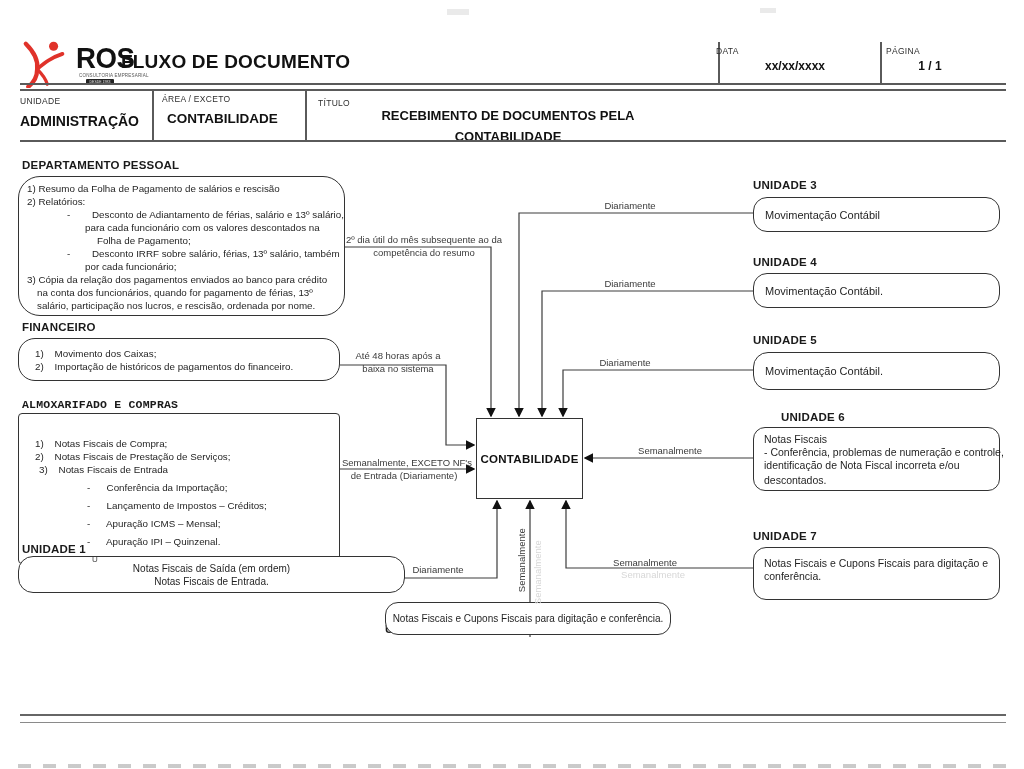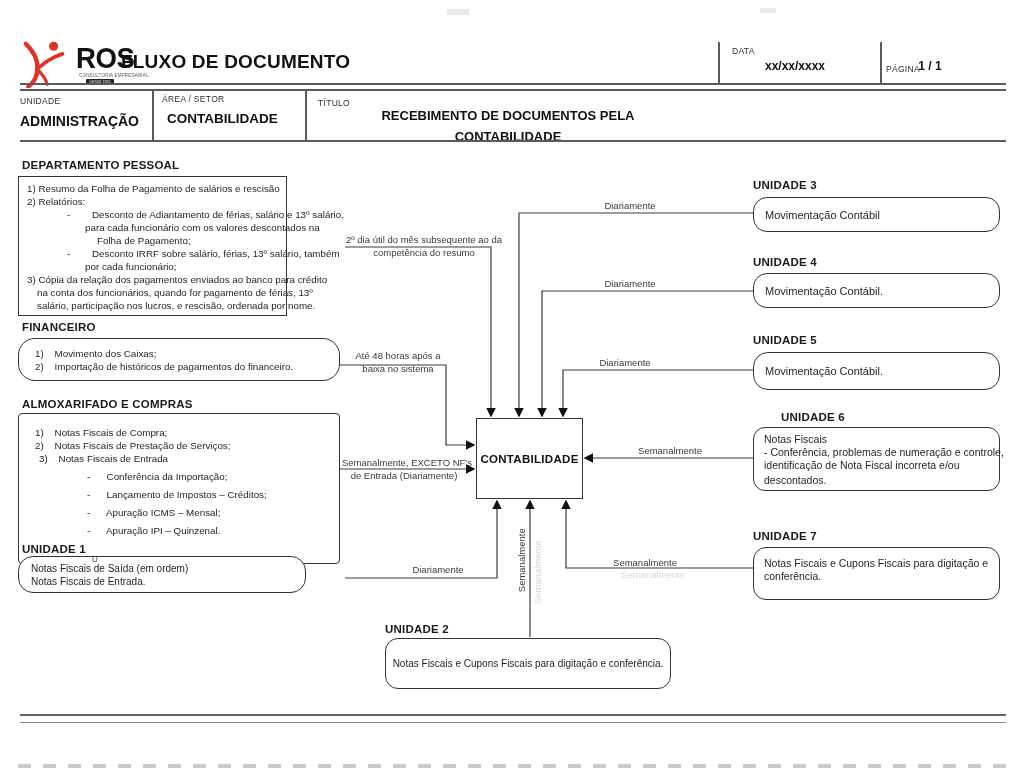--- a/index.html
+++ b/index.html
@@ -66,83 +66,83 @@
     </g>
   </svg>
   <div class="logo-ros">ROS</div>
   <div class="logo-sub">CONSULTORIA EMPRESARIAL</div>
   <div class="logo-badge">DESDE 1983</div>
 
   <div class="hdr-value" style="left:121px;top:51px;font-size:19px;letter-spacing:.2px;">FLUXO DE DOCUMENTO</div>
 
   <div class="vline" style="left:718px;top:42px;width:1.5px;height:41px;"></div>
   <div class="vline" style="left:880px;top:42px;width:1.5px;height:41px;"></div>
-  <div class="hdr-label" style="left:732px;top:46px;">DATA</div>
+  <div class="hdr-label" style="left:716px;top:46px;">DATA</div>
   <div class="hdr-value" style="left:730px;top:59px;width:130px;text-align:center;font-size:12px;">xx/xx/xxxx</div>
-  <div class="hdr-label" style="left:886px;top:64px;">PÁGINA</div>
+  <div class="hdr-label" style="left:886px;top:46px;">PÁGINA</div>
   <div class="hdr-value" style="left:890px;top:59px;width:80px;text-align:center;font-size:12px;">1 / 1</div>
 
   <div class="hline" style="left:20px;top:83px;width:986px;height:2px;"></div>
   <div class="hline" style="left:20px;top:89px;width:986px;height:2px;"></div>
 
   <div class="hdr-label" style="left:20px;top:96px;">UNIDADE</div>
   <div class="hdr-value" style="left:20px;top:113px;font-size:14px;">ADMINISTRAÇÃO</div>
   <div class="vline" style="left:152px;top:91px;width:1.5px;height:50px;"></div>
-  <div class="hdr-label" style="left:162px;top:94px;">ÁREA / SETOR</div>
+  <div class="hdr-label" style="left:162px;top:94px;">ÁREA / EXCETO</div>
   <div class="hdr-value" style="left:167px;top:111px;font-size:13.5px;">CONTABILIDADE</div>
   <div class="vline" style="left:305px;top:91px;width:1.5px;height:50px;"></div>
   <div class="hdr-label" style="left:318px;top:98px;">TÍTULO</div>
   <div class="abs" style="left:305px;top:105px;width:406px;text-align:center;font-weight:bold;font-size:13px;line-height:21px;color:#111;">
     <div>RECEBIMENTO DE DOCUMENTOS PELA</div>
     <div>CONTABILIDADE</div>
   </div>
   <div class="hline" style="left:20px;top:140px;width:986px;height:1.5px;"></div>
 
   <div class="sec-title" style="left:22px;top:159px;">DEPARTAMENTO PESSOAL</div>
-  <div class="rbox" style="left:18px;top:176px;width:269px;height:140px;padding:5px 8px;border-radius:0;">
+  <div class="rbox" style="left:18px;top:176px;width:327px;height:140px;padding:5px 8px;border-radius:22px;">
       <div class="bx-line">1) Resumo da Folha de Pagamento de salários e rescisão</div>
       <div class="bx-line">2) Relatórios:</div>
       <div class="bx-line" style="margin-left: 40px;">-        Desconto de Adiantamento de férias, salário e 13º salário,</div>
       <div class="bx-line" style="margin-left: 58px;">para cada funcionário com os valores descontados na</div>
       <div class="bx-line" style="margin-left: 70px;">Folha de Pagamento;</div>
       <div class="bx-line" style="margin-left: 40px;">-        Desconto IRRF sobre salário, férias, 13º salário, também</div>
       <div class="bx-line" style="margin-left: 58px;">por cada funcionário;</div>
       <div class="bx-line">3) Cópia da relação dos pagamentos enviados ao banco para crédito</div>
       <div class="bx-line" style="margin-left: 10px;">na conta dos funcionários, quando for pagamento de férias, 13º</div>
       <div class="bx-line" style="margin-left: 10px;">salário, participação nos lucros, e rescisão, ordenada por nome.</div>
     </div>
 
   <div class="sec-title" style="left:22px;top:321px;">FINANCEIRO</div>
   <div class="rbox" style="left:18px;top:338px;width:322px;height:43px;padding:8px 8px;border-radius:17px;">
       <div class="bx-line" style="margin-left: 8px;">1)    Movimento dos Caixas;</div>
       <div class="bx-line" style="margin-left: 8px;">2)    Importação de históricos de pagamentos do financeiro.</div>
     </div>
 
-  <div class="sec-title" style="left:22px;top:398px;">ALMOXARIFADO E COMPRAS</div>
-  <div class="rbox" style="left:18px;top:413px;width:322px;height:151px;padding:12px 8px;border-radius:4px;line-height:12.5px;">
+  <div class="sec-title" style="left:22px;top:398px;font-family:Liberation Mono, monospace;">ALMOXARIFADO E COMPRAS</div>
+  <div class="rbox" style="left:18px;top:413px;width:322px;height:151px;padding:23px 8px;border-radius:4px;line-height:12.5px;">
       <div class="bx-line" style="margin-left: 8px;">1)    Notas Fiscais de Compra;</div>
       <div class="bx-line" style="margin-left: 8px;">2)    Notas Fiscais de Prestação de Serviços;</div>
       <div class="bx-line" style="margin-left: 12px;">3)    Notas Fiscais de Entrada</div>
       <div class="bx-line" style="margin-left: 60px; margin-top: 5px;">-      Conferência da Importação;</div>
       <div class="bx-line" style="margin-left: 60px; margin-top: 5px;">-      Lançamento de Impostos – Créditos;</div>
       <div class="bx-line" style="margin-left: 60px; margin-top: 5px;">-      Apuração ICMS – Mensal;</div>
       <div class="bx-line" style="margin-left: 60px; margin-top: 5px;">-      Apuração IPI – Quinzenal.</div>
     </div>
 
   <div class="sec-title" style="left:22px;top:543px;">UNIDADE 1</div>
-  <div class="rbox" style="left:18px;top:556px;width:288px;height:37px;padding:5px 12px;border-radius:15px;font-size:10px;">
+  <div class="rbox" style="left:18px;top:556px;width:387px;height:37px;padding:5px 12px;border-radius:15px;font-size:10px;text-align:center;">
       <div class="bx-line">Notas Fiscais de Saída (em ordem)</div>
       <div class="bx-line">Notas Fiscais de Entrada.</div>
     </div>
   <div class="abs" style="left:92px;top:555px;font-size:8px;color:#444;">Ü</div>
 
   <div class="cbox" style="left:476px;top:418px;width:107px;height:81px;">CONTABILIDADE</div>
 
   <div class="sec-title" style="left:385px;top:623px;">UNIDADE 2</div>
-  <div class="rbox" style="left:385px;top:638px;width:286px;height:51px;border-radius:13px;font-size:10px;display:flex;align-items:center;justify-content:center;">Notas Fiscais e Cupons Fiscais para digitação e conferência.</div>
+  <div class="rbox" style="left:385px;top:602px;width:286px;height:33px;border-radius:13px;font-size:10px;display:flex;align-items:center;justify-content:center;">Notas Fiscais e Cupons Fiscais para digitação e conferência.</div>
 
   <div class="sec-title" style="left:753px;top:179px;">UNIDADE 3</div>
   <div class="rbox" style="left:753px;top:197px;width:247px;height:35px;border-radius:14px;font-size:11px;display:flex;align-items:center;padding-left:11px;">Movimentação Contábil</div>
 
   <div class="sec-title" style="left:753px;top:256px;">UNIDADE 4</div>
   <div class="rbox" style="left:753px;top:273px;width:247px;height:35px;border-radius:14px;font-size:11px;display:flex;align-items:center;padding-left:11px;">Movimentação Contábil.</div>
 
   <div class="sec-title" style="left:753px;top:334px;">UNIDADE 5</div>
   <div class="rbox" style="left:753px;top:352px;width:247px;height:38px;border-radius:15px;font-size:11px;display:flex;align-items:center;padding-left:11px;">Movimentação Contábil.</div>
 

